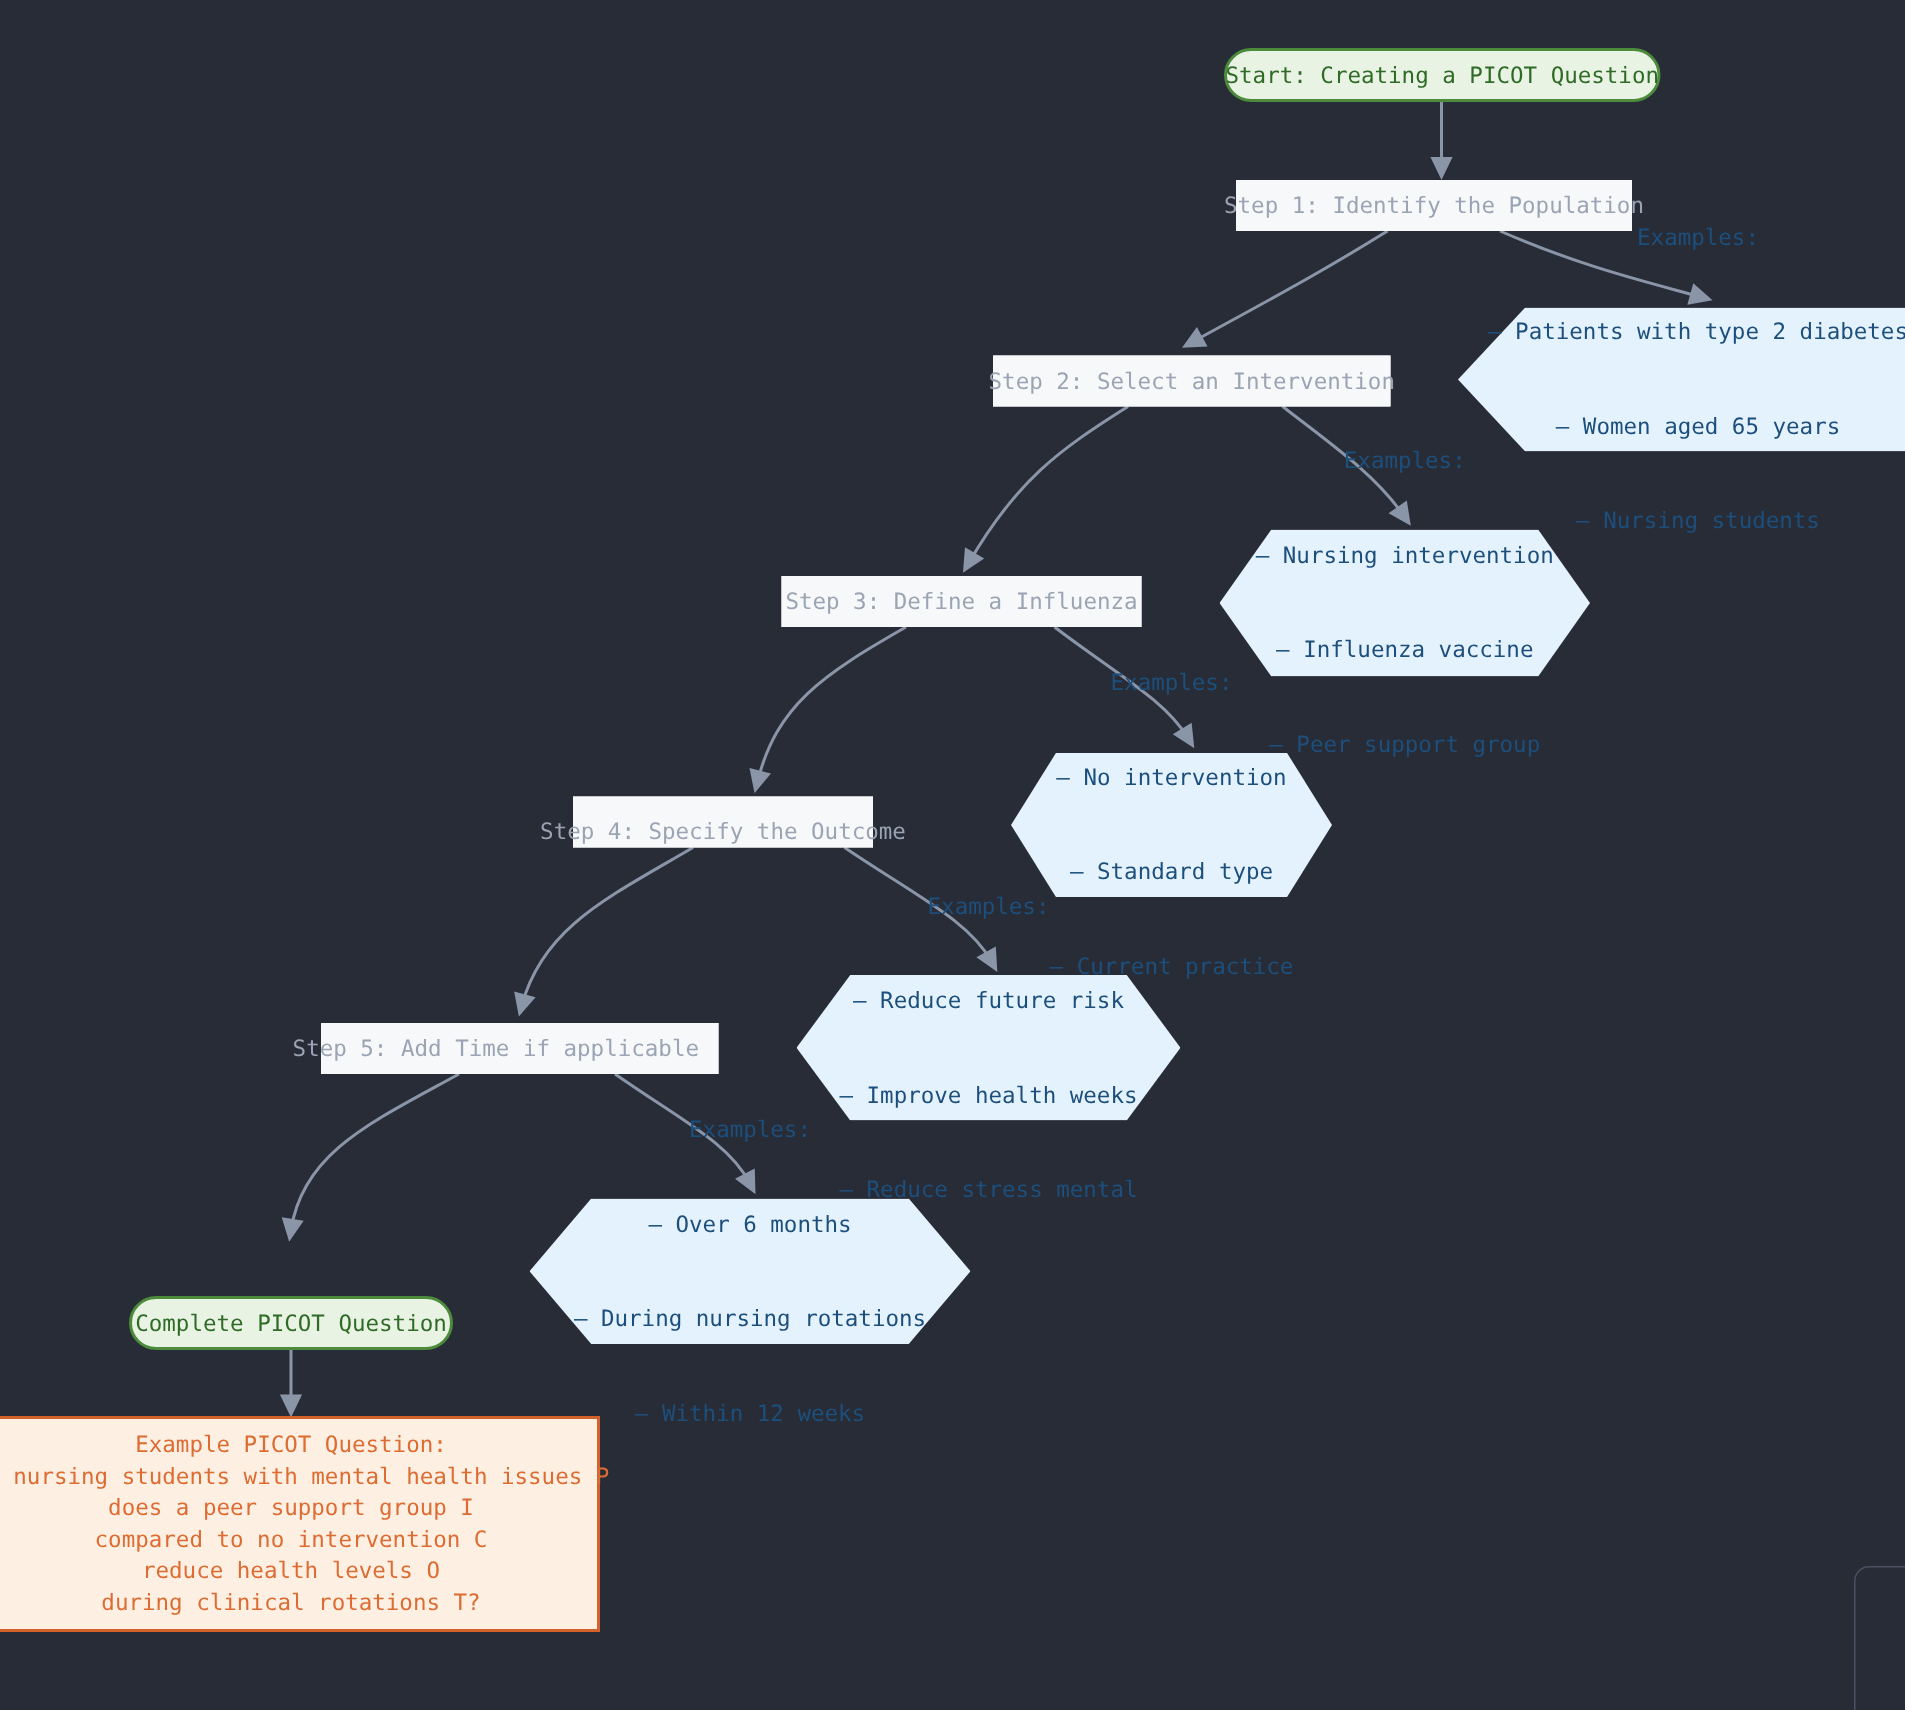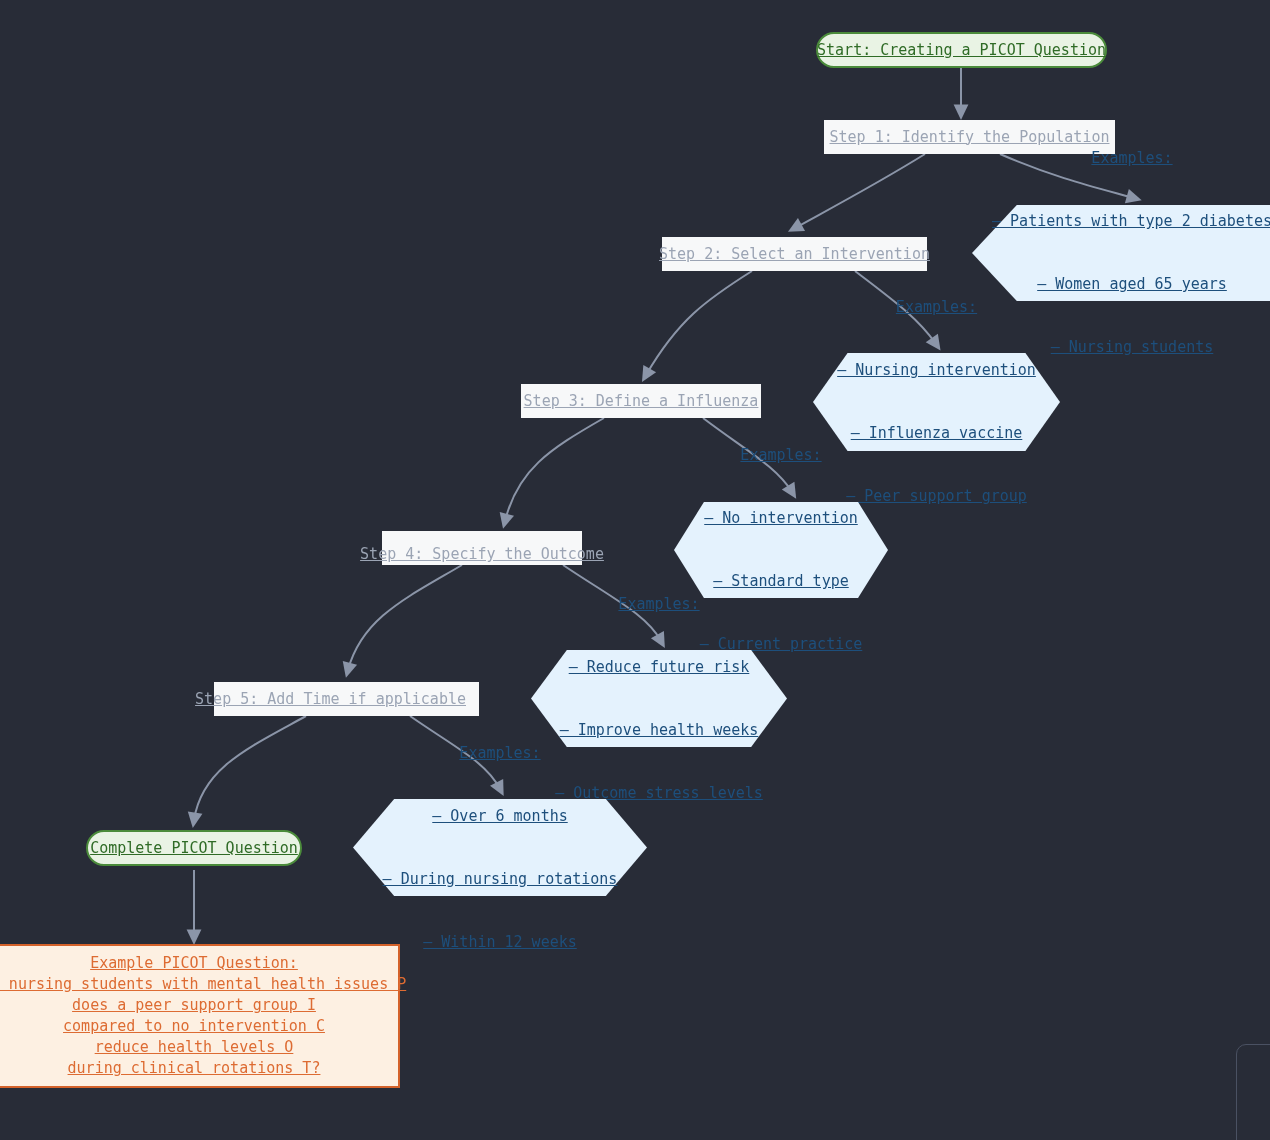--- a/index.html
+++ b/index.html
@@ -77,21 +77,21 @@
     width: 100%;
   }
   
   .n-note {
     background: #fdf0e2;
     border: 2px solid #d4622a;
     color: #dd6b32;
     font-size: 15px;
     line-height: 21px;
   }
-  .node .line { display: block; text-decoration: underline; }
+  .node .line { display: block; }
   .corner-frame {
     position: absolute;
     right: -12px;
     bottom: -14px;
     width: 46px;
     height: 110px;
     border: 1px solid #4a5162;
     border-radius: 10px;
     box-sizing: border-box;
     z-index: 1;
@@ -133,21 +133,21 @@
       <path d="M410,716 C456,748 486,762 500,789"></path>
 
       <path d="M194,870 L194,937"></path>
     </g>
   </svg>
 
   <div class="node n-terminal" style="left:816px; top:32px; width:291px; height:36px;">
     <span class="line">Start: Creating a PICOT Question</span>
   </div>
 
-  <div class="node n-step" style="left:824px; top:120px; width:291px; height:34px;">
+  <div class="node n-step" style="left:824px; top:120px; width:264px; height:34px;">
     <span class="line">Step 1: Identify the Population</span>
   </div>
 
   <div class="node n-hex" style="left:972px; top:205px; width:320px; height:96px;">
     <div class="hexbg clip-right"></div>
     <div class="hextext">
       <span class="line">Examples:</span>
       <span class="line">– Patients with type 2 diabetes</span>
       <span class="line">– Women aged 65 years</span>
       <span class="line">– Nursing students</span>
@@ -185,39 +185,39 @@
   <div class="node n-step" style="left:382px; top:531px; width:200px; height:34px;justify-content:flex-end;">
     <span class="line">Step 4: Specify the Outcome</span>
   </div>
 
   <div class="node n-hex" style="left:531px; top:650px; width:256px; height:97px;">
     <div class="hexbg"></div>
     <div class="hextext">
       <span class="line">Examples:</span>
       <span class="line">– Reduce future risk</span>
       <span class="line">– Improve health weeks</span>
-      <span class="line">– Outcome stress levels</span>
+      <span class="line">– Reduce stress mental</span>
     </div>
   </div>
 
   <div class="node n-step" style="left:214px; top:682px; width:265px; height:34px;align-items:flex-end;">
     <span class="line">Step 5: Add Time if applicable</span>
   </div>
 
   <div class="node n-hex" style="left:353px; top:799px; width:294px; height:97px;">
     <div class="hexbg"></div>
     <div class="hextext">
       <span class="line">Examples:</span>
       <span class="line">– Over 6 months</span>
       <span class="line">– During nursing rotations</span>
       <span class="line">– Within 12 weeks</span>
     </div>
   </div>
 
-  <div class="node n-terminal" style="left:86px; top:830px; width:216px; height:36px;">
+  <div class="node n-terminal" style="left:86px; top:864px; width:216px; height:36px;">
     <span class="line">Complete PICOT Question</span>
   </div>
 
   <div class="node n-note" style="left:-12px; top:944px; width:412px; height:144px;">
     <span class="line">Example PICOT Question:</span>
     <span class="line">In nursing students with mental health issues P</span>
     <span class="line">does a peer support group I</span>
     <span class="line">compared to no intervention C</span>
     <span class="line">reduce health levels O</span>
     <span class="line">during clinical rotations T?</span>

